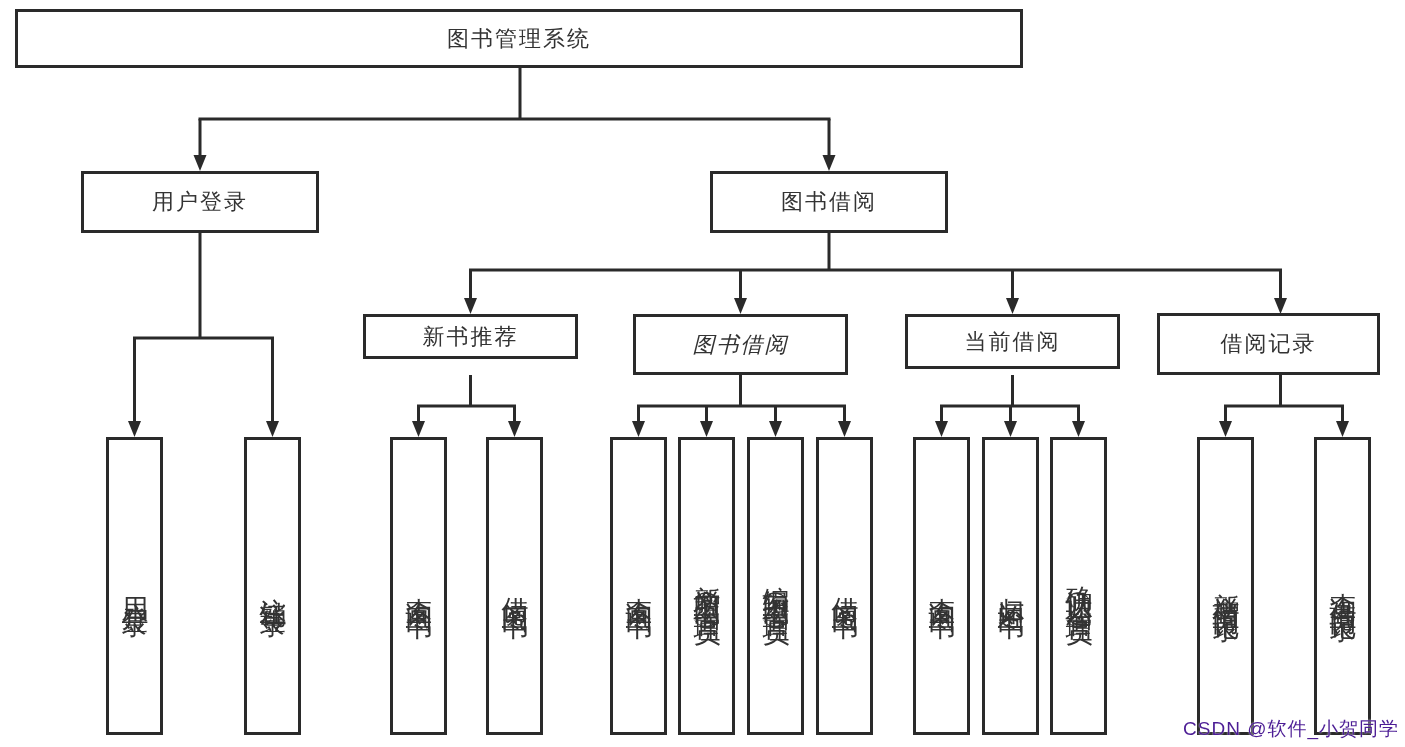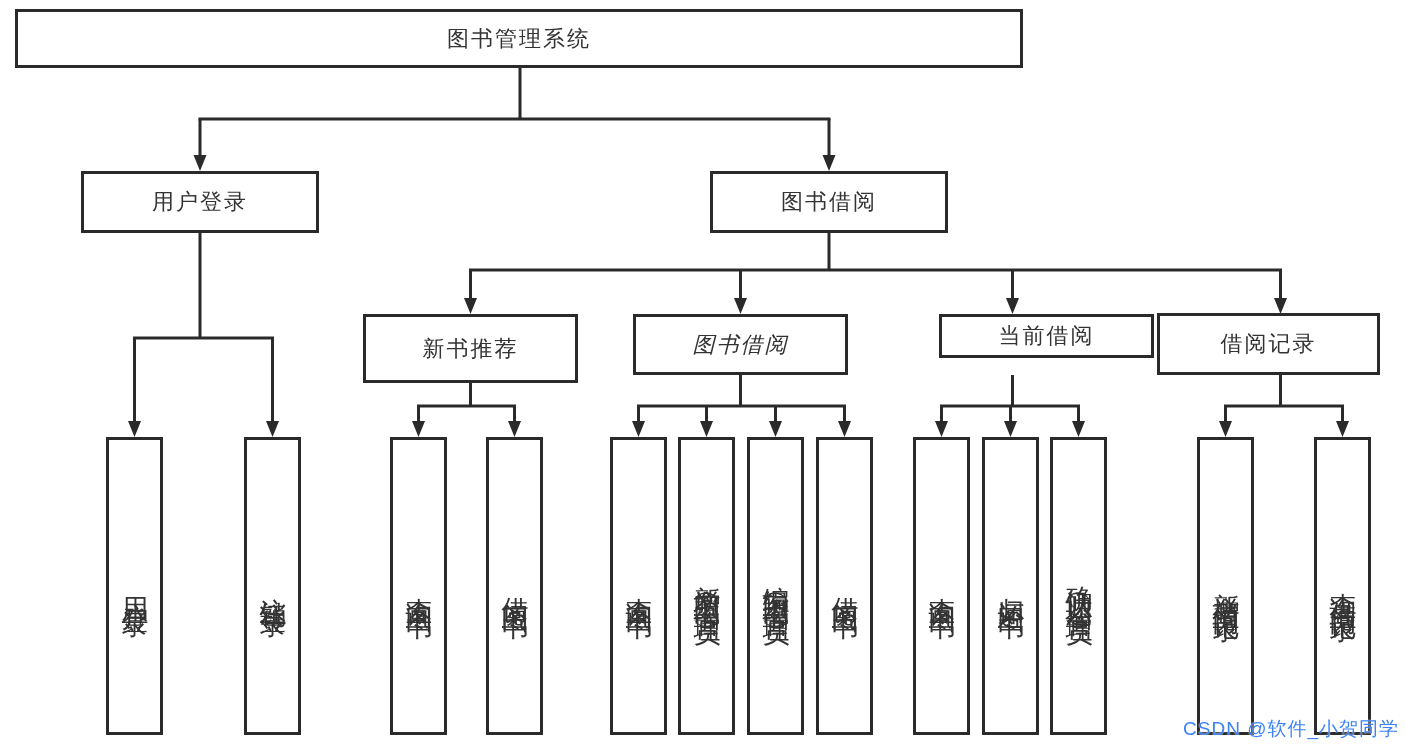--- a/index.html
+++ b/index.html
@@ -32,21 +32,21 @@
     font-size: 27px;
     letter-spacing: 5px;
     line-height: 1;
   }
   .watermark {
     position: absolute;
     right: 6px;
     bottom: 5px;
     font-size: 19px;
     letter-spacing: 1px;
-    color: #3b82f6;
+    color: #4c1d95;
     z-index: 3;
     text-shadow: 0 0 2px #ffffff;
   }
 </style>
 </head>
 <body>
 
 <div class="stage">
 
   <svg class="lines" viewBox="0 0 1405 747" xmlns="http://www.w3.org/2000/svg">
@@ -83,27 +83,27 @@
     <span>图书管理系统</span>
   </div>
 
   <div class="box" style="left:81px; top:171px; width:238px; height:62px;">
     <span>用户登录</span>
   </div>
   <div class="box" style="left:710px; top:171px; width:238px; height:62px;">
     <span>图书借阅</span>
   </div>
 
-  <div class="box" style="left:363px; top:314px; width:215px; height:69px;">
+  <div class="box" style="left:363px; top:314px; width:215px; height:45px;">
     <span>新书推荐</span>
   </div>
   <div class="box" style="left:633px; top:314px; width:215px; height:61px;font-style:italic;">
     <span>图书借阅</span>
   </div>
-  <div class="box" style="left:905px; top:314px; width:215px; height:44px;margin-left:34px;">
+  <div class="box" style="left:905px; top:314px; width:215px; height:55px;">
     <span>当前借阅</span>
   </div>
   <div class="box" style="left:1157px; top:313px; width:223px; height:62px;">
     <span>借阅记录</span>
   </div>
 
   <div class="box vbox" style="left:106px; top:437px; width:57px; height:298px;">
     <span>用户登录</span>
   </div>
   <div class="box vbox" style="left:244px; top:437px; width:57px; height:298px;">

